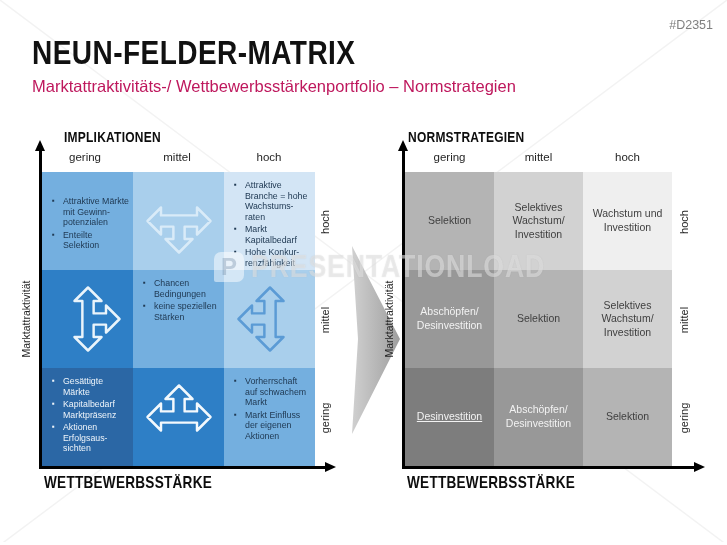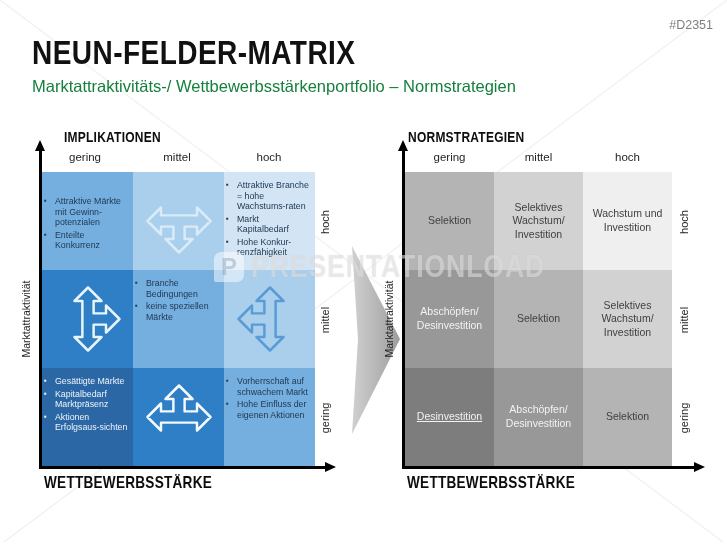--- a/index.html
+++ b/index.html
@@ -14,21 +14,21 @@
            color:rgba(110,135,160,0.35);font-weight:bold;font-size:24px;display:flex;
            align-items:center;justify-content:center;}
   .wm-word{font-size:31px;font-weight:bold;letter-spacing:1px;
            transform:scaleX(0.86);transform-origin:left center;
            color:rgba(255,255,255,0.42);text-shadow:0 0 1px rgba(140,140,140,0.35);}
 
   
   .slide-id{position:absolute;top:18px;right:14px;font-size:12.5px;color:#7f7f7f;}
   .title{position:absolute;left:32px;top:34px;font-size:33px;font-weight:bold;color:#111;
          white-space:nowrap;transform:scaleX(0.85);transform-origin:left top;letter-spacing:0.5px;}
-  .subtitle{position:absolute;left:32px;top:77px;font-size:16.5px;color:#15803d;white-space:nowrap;}
+  .subtitle{position:absolute;left:32px;top:77px;font-size:16.5px;color:#be185d;white-space:nowrap;}
 
   .cond{font-weight:bold;white-space:nowrap;transform:scaleX(0.8);transform-origin:left top;
         letter-spacing:0.3px;color:#0d0d0d;}
   .mx-heading{position:absolute;font-size:15px;}
   .x-label{position:absolute;font-size:17px;}
 
   
   .axis-v{position:absolute;width:2.5px;background:#000;}
   .axis-h{position:absolute;height:2.5px;background:#000;}
   .ah-up{position:absolute;width:0;height:0;border-left:5.5px solid transparent;
@@ -44,21 +44,21 @@
   
   .grid{position:absolute;top:172px;display:grid;grid-template-rows:98px 98px 98px;}
   .grid.lm{left:42px;width:273px;grid-template-columns:91px 91px 91px;}
   .grid.rm{left:405px;width:267px;grid-template-columns:89px 89px 89px;}
   .cell{position:relative;overflow:hidden;}
   .lm .s0{background:var(--b0);} .lm .s1{background:var(--b1);} .lm .s2{background:var(--b2);}
   .lm .s3{background:var(--b3);} .lm .s4{background:var(--b4);}
   .rm .s0{background:var(--g0);} .rm .s1{background:var(--g1);} .rm .s2{background:var(--g2);}
   .rm .s3{background:var(--g3);} .rm .s4{background:var(--g4);text-decoration:underline;}
 
-  .bullets{list-style:none;margin:0;padding:8px 4px 4px 2px;font-size:8.8px;line-height:1.2;
+  .bullets{list-style:none;margin:0;padding:8px 4px 4px 10px;font-size:8.8px;line-height:1.2;
            color:var(--dark-text);}
   .v-center .bullets{padding-top:24px;}
   .light-text .bullets{color:var(--light-text);}
   .bullets li{position:relative;padding-left:11px;margin-bottom:2px;}
   .bullets li::before{content:"▪";position:absolute;left:0;top:0;font-size:8px;}
 
   .arrow-cell{display:flex;align-items:center;justify-content:center;}
   .tri-arrow{width:72px;height:72px;}
   .rot90{transform:rotate(90deg);} .rot180{transform:rotate(180deg);} .rot270{transform:rotate(-90deg);}
 
@@ -93,21 +93,21 @@
     <div class="y-axis-label" style="left:-20px;top:313px;width:92px;text-align:center;">Marktattraktivität</div>
 
     <div class="col-label" style="left:39px;width:92px;">gering</div>
     <div class="col-label" style="left:131px;width:92px;">mittel</div>
     <div class="col-label" style="left:223px;width:92px;">hoch</div>
 
     <div class="grid lm">
       <div class="cell s2 v-center">
         <ul class="bullets">
           <li>Attraktive Märkte mit Gewinn-potenzialen</li>
-          <li>Enteilte Konkurrenz</li>
+          <li>Enteilte Selektion</li>
         </ul>
       </div>
       <div class="cell s1 arrow-cell">
         <svg class="tri-arrow rot0" viewBox="0 0 64 64" style="color: rgb(217, 235, 248);">
           <path d="M4,32 L16,20 L16,27 L48,27 L48,20 L60,32 L48,44 L48,37 L37,37 L37,48 L44,48 L32,60 L20,48 L27,48 L27,37 L16,37 L16,44 Z" fill="none" stroke="currentColor" stroke-width="2.2" stroke-linejoin="round"></path>
         </svg>
       </div>
       <div class="cell s0">
         <ul class="bullets">
           <li>Attraktive Branche = hohe Wachstums-raten</li>
@@ -116,22 +116,22 @@
         </ul>
       </div>
 
       <div class="cell s3 arrow-cell">
         <svg class="tri-arrow rot270" viewBox="0 0 64 64" style="color: rgb(234, 244, 251);">
           <path d="M4,32 L16,20 L16,27 L48,27 L48,20 L60,32 L48,44 L48,37 L37,37 L37,48 L44,48 L32,60 L20,48 L27,48 L27,37 L16,37 L16,44 Z" fill="none" stroke="currentColor" stroke-width="2.2" stroke-linejoin="round"></path>
         </svg>
       </div>
       <div class="cell s2">
         <ul class="bullets">
-          <li>Branche Bedingungen</li>
-          <li>keine speziellen Märkte</li>
+          <li>Chancen Bedingungen</li>
+          <li>keine speziellen Stärken</li>
         </ul>
       </div>
       <div class="cell s1 arrow-cell">
         <svg class="tri-arrow rot90" viewBox="0 0 64 64" style="color: rgb(91, 155, 213);">
           <path d="M4,32 L16,20 L16,27 L48,27 L48,20 L60,32 L48,44 L48,37 L37,37 L37,48 L44,48 L32,60 L20,48 L27,48 L27,37 L16,37 L16,44 Z" fill="none" stroke="currentColor" stroke-width="2.2" stroke-linejoin="round"></path>
         </svg>
       </div>
 
       <div class="cell s4 light-text">
         <ul class="bullets">
@@ -141,21 +141,21 @@
         </ul>
       </div>
       <div class="cell s3 arrow-cell">
         <svg class="tri-arrow rot180" viewBox="0 0 64 64" style="color: rgb(243, 249, 253);">
           <path d="M4,32 L16,20 L16,27 L48,27 L48,20 L60,32 L48,44 L48,37 L37,37 L37,48 L44,48 L32,60 L20,48 L27,48 L27,37 L16,37 L16,44 Z" fill="none" stroke="currentColor" stroke-width="2.2" stroke-linejoin="round"></path>
         </svg>
       </div>
       <div class="cell s2">
         <ul class="bullets">
           <li>Vorherrschaft auf schwachem Markt</li>
-          <li>Hohe Einfluss der eigenen Aktionen</li>
+          <li>Markt Einfluss der eigenen Aktionen</li>
         </ul>
       </div>
     </div>
 
     <div class="row-label" style="left:300px;top:216px;width:50px;text-align:center;">hoch</div>
     <div class="row-label" style="left:300px;top:314px;width:50px;text-align:center;">mittel</div>
     <div class="row-label" style="left:300px;top:412px;width:50px;text-align:center;">gering</div>
 
     <div class="x-label cond" style="position:absolute;left:44px;top:473px;">WETTBEWERBSSTÄRKE</div>
   </div>

